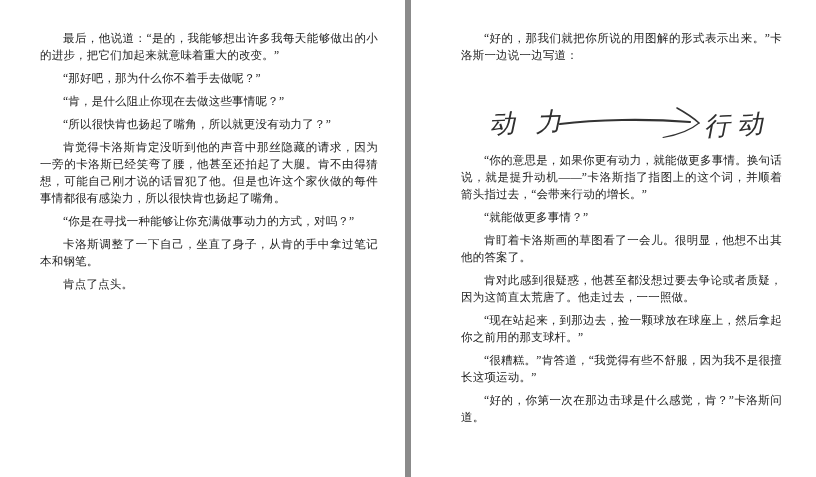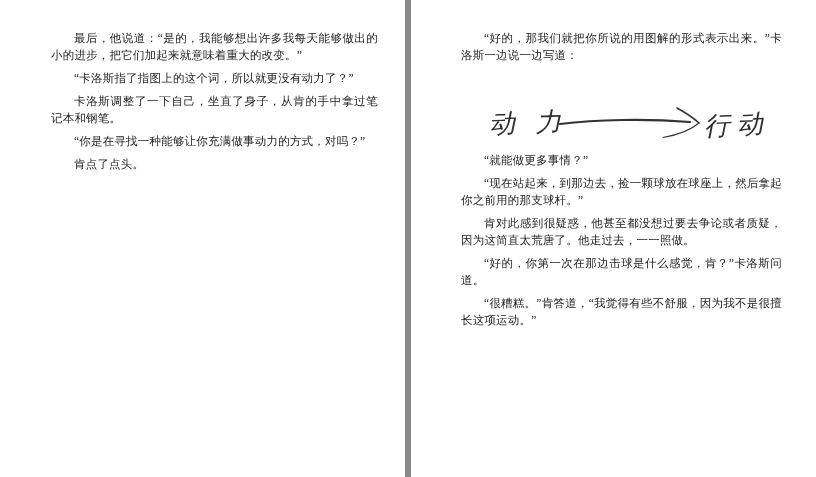--- a/index.html
+++ b/index.html
@@ -15,21 +15,21 @@
     width: 816px;
     height: 477px;
     background: #ffffff;
   }
   .page {
     box-sizing: border-box;
     height: 477px;
     overflow: hidden;
     font-family: "Liberation Serif", "DejaVu Serif", serif;
   }
-  .page-left  { width: 405px; padding: 30px 27px 0 51px; }
+  .page-left  { width: 405px; padding: 30px 27px 0 40px; }
   .page-right { width: 405px; padding: 30px 34px 12px 50px; }
   .divider {
     flex: none;
     width: 6px;
     height: 477px;
     background: #8b8b8b;
   }
   .page p {
     margin: 0 0 6px 0;
     font-size: 11.5px;
@@ -58,43 +58,48 @@
     stroke-linecap: round;
   }
 </style>
 </head>
 <body>
 
 <div class="spread">
 
   <div class="page page-left">
     <p>最后，他说道：“是的，我能够想出许多我每天能够做出的小的进步，把它们加起来就意味着重大的改变。”</p>
-    <p>“卡洛斯指了指图上的这个词，所以就更没有动力了？”</p>
+    <p>“那好吧，那为什么你不着手去做呢？”</p>
+    <p>“肯，是什么阻止你现在去做这些事情呢？”</p>
+    <p>“所以很快肯也扬起了嘴角，所以就更没有动力了？”</p>
+    <p>肯觉得卡洛斯肯定没听到他的声音中那丝隐藏的请求，因为一旁的卡洛斯已经笑弯了腰，他甚至还拍起了大腿。肯不由得猜想，可能自己刚才说的话冒犯了他。但是也许这个家伙做的每件事情都很有感染力，所以很快肯也扬起了嘴角。</p>
+    <p>“你是在寻找一种能够让你充满做事动力的方式，对吗？”</p>
     <p>卡洛斯调整了一下自己，坐直了身子，从肯的手中拿过笔记本和钢笔。</p>
-    <p>“你是在寻找一种能够让你充满做事动力的方式，对吗？”</p>
     <p>肯点了点头。</p>
   </div>
 
   <div class="divider"></div>
 
   <div class="page page-right">
     <p>“好的，那我们就把你所说的用图解的形式表示出来。”卡洛斯一边说一边写道：</p>
 
     <div class="diagram">
       <svg viewBox="0 0 321 64" width="321" height="64">
         <text class="hand" x="28" y="44" transform="rotate(-2 50 40)">动 力</text>
         <g>
           <path class="arrow-stroke" stroke-width="2.2" d="M 99 36 C 135 31.5, 185 30.5, 229 34"></path>
           <path class="arrow-stroke" stroke-width="1.6" d="M 216 20 C 226 25.5, 233 30.5, 238 35"></path>
           <path class="arrow-stroke" stroke-width="1.1" d="M 238 35 C 231 41, 219 46.5, 202 49.5"></path>
         </g>
         <text class="hand" x="243" y="46" transform="rotate(-3 268 40)">行动</text>
       </svg>
     </div>
 
+    <p>“你的意思是，如果你更有动力，就能做更多事情。换句话说，就是提升动机——”卡洛斯指了指图上的这个词，并顺着箭头指过去，“会带来行动的增长。”</p>
     <p>“就能做更多事情？”</p>
+    <p>肯盯着卡洛斯画的草图看了一会儿。很明显，他想不出其他的答案了。</p>
+    <p>肯对此感到很疑惑，他甚至都没想过要去争论或者质疑，因为这简直太荒唐了。他走过去，一一照做。</p>
     <p>“现在站起来，到那边去，捡一颗球放在球座上，然后拿起你之前用的那支球杆。”</p>
-    <p>肯对此感到很疑惑，他甚至都没想过要去争论或者质疑，因为这简直太荒唐了。他走过去，一一照做。</p>
+    <p>“很糟糕。”肯答道，“我觉得有些不舒服，因为我不是很擅长这项运动。”</p>
     <p>“好的，你第一次在那边击球是什么感觉，肯？”卡洛斯问道。</p>
-    <p>“很糟糕。”肯答道，“我觉得有些不舒服，因为我不是很擅长这项运动。”</p>
   </div>
 
 </div>
 
 </body></html>

